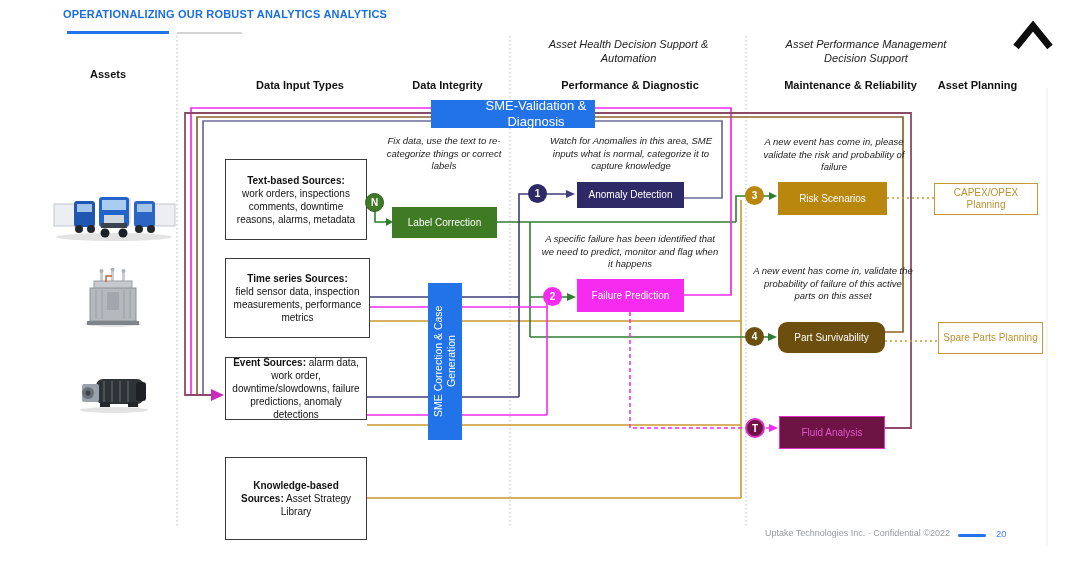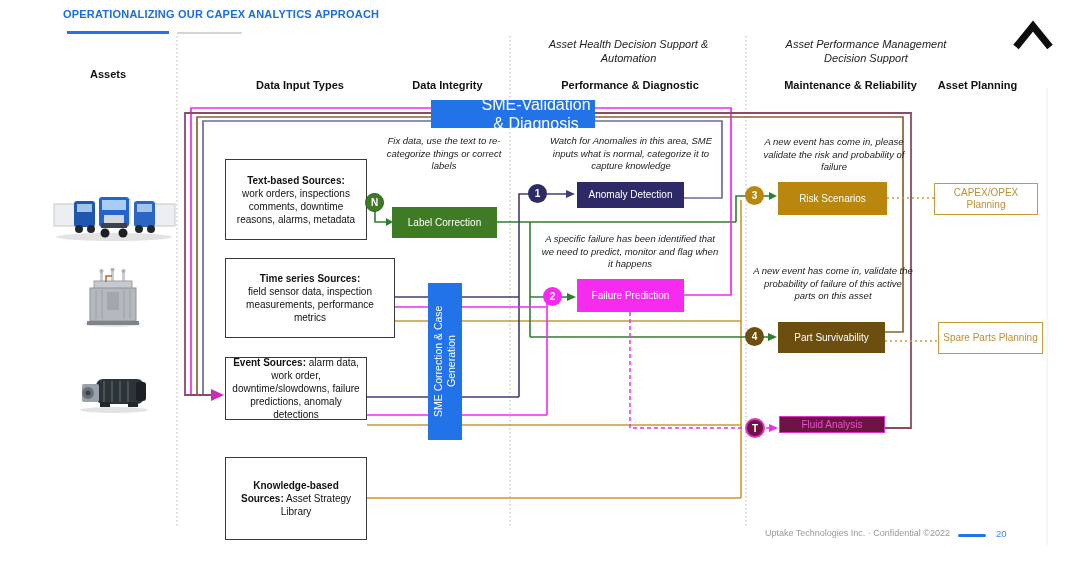--- a/index.html
+++ b/index.html
@@ -69,21 +69,21 @@
     <path d="M630 312 V428 H744" stroke="#f02bf0" stroke-width="1.5" stroke-dasharray="4 3" fill="none"></path>
     <path d="M766 428 H769" stroke="#f02bf0" stroke-width="1.5" fill="none"></path>
     <polygon points="769,424 778,428 769,432" fill="#f02bf0"></polygon>
 
     <path d="M887 198 H934" stroke="#c9992e" stroke-width="1.6" stroke-dasharray="2 3" fill="none"></path>
     <path d="M885 341 H938" stroke="#c9992e" stroke-width="1.6" stroke-dasharray="2 3" fill="none"></path>
 
     <polyline points="1016,47 1033,26 1050,47" stroke="#0d0d0d" stroke-width="7" fill="none"></polyline>
   </svg>
 
-  <div class="abs title" style="left:63px;top:8px;">OPERATIONALIZING OUR CAPEX ANALYTICS APPROACH</div>
+  <div class="abs title" style="left:63px;top:8px;">OPERATIONALIZING OUR ROBUST ANALYTICS ANALYTICS</div>
   <div class="abs" style="left:67px;top:31px;width:102px;height:3px;background:#2573ec;z-index:2;"></div>
   <div class="abs" style="left:177px;top:32px;width:65px;height:2px;background:#d5d5d5;z-index:2;"></div>
 
   <div class="abs hdr" style="left:58px;top:68px;width:100px;">Assets</div>
   <div class="abs hdr" style="left:245px;top:79px;width:110px;">Data Input Types</div>
   <div class="abs hdr" style="left:395px;top:79px;width:105px;">Data Integrity</div>
   <div class="abs hdr-it" style="left:536px;top:38px;width:185px;">Asset Health Decision Support &amp; Automation</div>
   <div class="abs hdr" style="left:545px;top:79px;width:170px;">Performance &amp; Diagnostic</div>
   <div class="abs hdr-it" style="left:766px;top:38px;width:200px;">Asset Performance Management Decision Support</div>
   <div class="abs hdr" style="left:768px;top:79px;width:165px;">Maintenance &amp; Reliability</div>
@@ -144,40 +144,40 @@
       <circle cx="12" cy="21" r="6" fill="#6a7178"></circle>
         <circle cx="12" cy="21" r="2.5" fill="#3c4248"></circle>
       <rect x="24" y="30" width="10" height="5" fill="#23272b"></rect>
         <rect x="52" y="30" width="10" height="5" fill="#23272b"></rect>
     </svg>
   </div>
 
   <div class="abs src" style="left:225px;top:159px;width:142px;height:81px;justify-content:center;">
     <div><span class="t-block">Text-based Sources:</span><span>work orders, inspections comments, downtime reasons, alarms, metadata</span></div>
   </div>
-  <div class="abs src" style="left:225px;top:258px;width:170px;height:80px;">
+  <div class="abs src" style="left:225px;top:258px;width:145px;height:80px;">
     <div><span class="t-block">Time series Sources:</span><span>field sensor data, inspection measurements, performance metrics</span></div>
   </div>
   <div class="abs src" style="left:225px;top:357px;width:142px;height:63px;">
     <div><span class="t-inline">Event Sources:</span> <span>alarm data, work order, downtime/slowdowns, failure predictions, anomaly detections</span></div>
   </div>
   <div class="abs src" style="left:225px;top:457px;width:142px;height:83px;">
     <div><span class="t-inline">Knowledge-based Sources:</span> <span>Asset Strategy Library</span></div>
   </div>
 
-  <div class="abs pbox" style="left:431px;top:100px;width:164px;height:28px;background:#2272e8;font-size:16px;padding-left:46px;">SME-Validation &amp; Diagnosis</div>
+  <div class="abs pbox" style="left:431px;top:100px;width:164px;height:28px;background:#2272e8;font-size:13px;padding-left:46px;">SME-Validation &amp; Diagnosis</div>
   <div class="abs pbox" style="left:392px;top:207px;width:105px;height:31px;background:#3f7a24;">Label Correction</div>
   <div class="abs pbox" style="left:428px;top:283px;width:34px;height:157px;background:#2272e8;">
     <span class="vert">SME Correction &amp; Case Generation</span>
   </div>
   <div class="abs pbox" style="left:577px;top:182px;width:107px;height:26px;background:#2e2a67;">Anomaly Detection</div>
   <div class="abs pbox" style="left:577px;top:279px;width:107px;height:33px;background:#f72bf0;">Failure Prediction</div>
   <div class="abs pbox" style="left:778px;top:182px;width:109px;height:33px;background:#b9860e;">Risk Scenarios</div>
-  <div class="abs pbox" style="left:778px;top:322px;width:107px;height:31px;background:#6c4e0e;">Part Survivability</div>
-  <div class="abs pbox" style="left:779px;top:416px;width:106px;height:17px;background:#6e1444;border:1.5px solid #e131c6;color:#e056cc;">Fluid Analysis</div>
+  <div class="abs pbox" style="left:778px;top:322px;width:107px;height:31px;background:#6c4e0e;border-radius:9px;">Part Survivability</div>
+  <div class="abs pbox" style="left:779px;top:416px;width:106px;height:33px;background:#6e1444;border:1.5px solid #e131c6;color:#e056cc;">Fluid Analysis</div>
 
   <div class="abs pbox" style="left:934px;top:183px;width:104px;height:32px;background:#fff;border:1.5px solid #c49a3a;color:#be9032;">CAPEX/OPEX Planning</div>
   <div class="abs pbox" style="left:938px;top:322px;width:105px;height:32px;background:#fff;border:1.5px solid #c49a3a;color:#be9032;">Spare Parts Planning</div>
 
   <div class="abs note" style="left:380px;top:135px;width:128px;">Fix data, use the text to re-categorize things or correct labels</div>
   <div class="abs note" style="left:545px;top:135px;width:172px;">Watch for Anomalies in this area, SME inputs what is normal, categorize it to capture knowledge</div>
   <div class="abs note" style="left:540px;top:233px;width:180px;">A specific failure has been identified that we need to predict, monitor and flag when it happens</div>
   <div class="abs note" style="left:755px;top:136px;width:158px;">A new event has come in, please validate the risk and probability of failure</div>
   <div class="abs note" style="left:753px;top:265px;width:160px;">A new event has come in, validate the probability of failure of this active parts on this asset</div>
 

